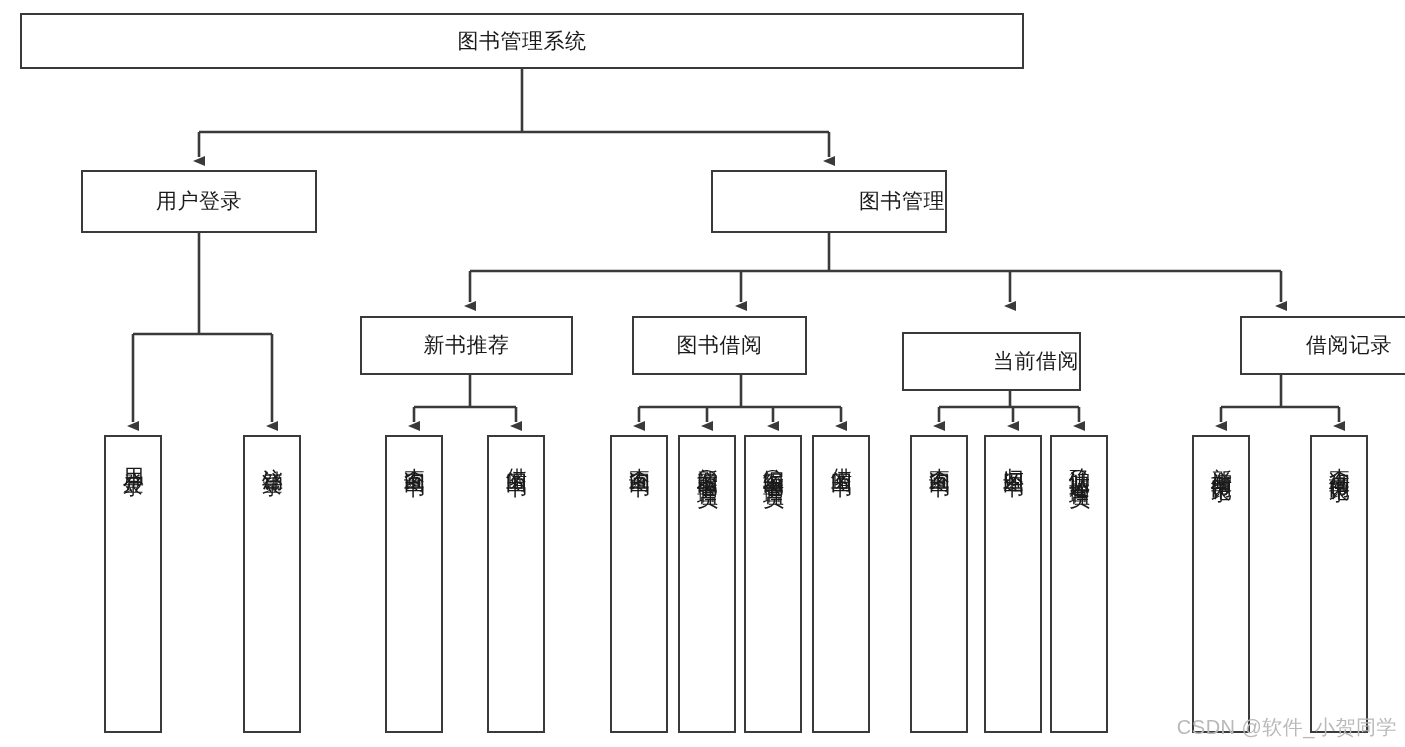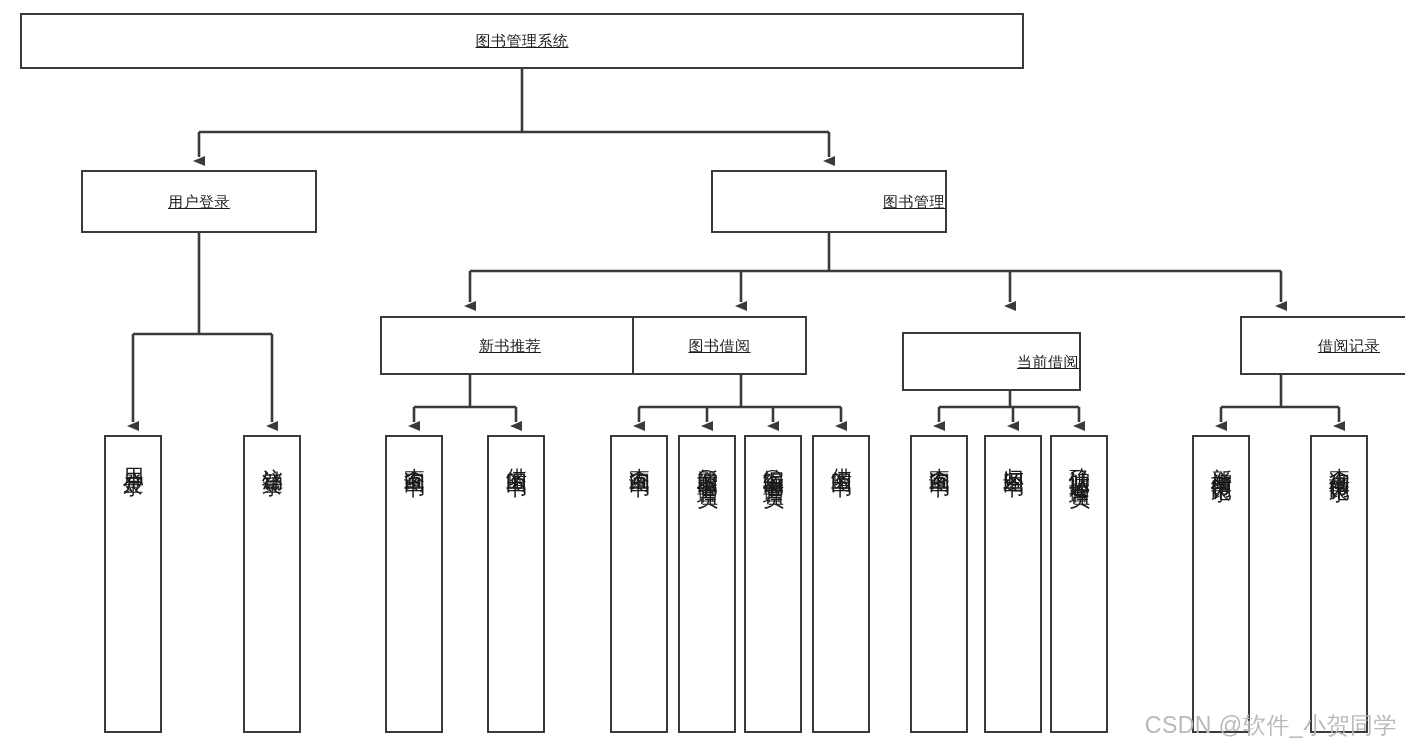--- a/index.html
+++ b/index.html
@@ -34,39 +34,38 @@
     justify-content: center;
     color: #1a1a1a;
   }
   .node-label {
     display: block;
     text-align: center;
     line-height: 1.18;
     white-space: nowrap;
   }
   .node.horizontal .node-label {
-    font-size: 15px;
+    font-size: 21px;
     letter-spacing: 0.5px;
-    text-decoration: underline;
   }
   .node.vertical {
     align-items: flex-start;
     padding-top: 14px;
   }
   .node.vertical .node-label {
     writing-mode: vertical-rl;
     text-orientation: upright;
     font-size: 21px;
     letter-spacing: 3px;
   }
   .watermark {
     position: absolute;
     right: 8px;
     bottom: 6px;
-    font-size: 23px;
+    font-size: 20px;
     color: #b9b9b9;
     white-space: nowrap;
     letter-spacing: 0.5px;
   }
 </style>
 </head>
 <body>
 
 <div id="canvas">
 
@@ -125,21 +124,21 @@
     <span class="node-label">图书管理系统</span>
   </div>
 
   <div class="node horizontal" id="n-l2-0" style="left: 81px; top: 170px; width: 236px; height: 63px;">
     <span class="node-label">用户登录</span>
   </div>
   <div class="node horizontal" id="n-l2-1" style="left: 711px; top: 170px; width: 236px; height: 63px; justify-content: flex-end;">
     <span class="node-label">图书管理</span>
   </div>
 
-  <div class="node horizontal" id="n-l3-0" style="left: 380px; top: 316px; width: 260px; height: 59px;">
+  <div class="node horizontal" id="n-l3-0" style="left: 360px; top: 316px; width: 213px; height: 59px;">
     <span class="node-label">新书推荐</span>
   </div>
   <div class="node horizontal" id="n-l3-1" style="left: 632px; top: 316px; width: 175px; height: 59px;">
     <span class="node-label">图书借阅</span>
   </div>
   <div class="node horizontal" id="n-l3-2" style="left: 902px; top: 332px; width: 179px; height: 59px; justify-content: flex-end;">
     <span class="node-label">当前借阅</span>
   </div>
   <div class="node horizontal" id="n-l3-3" style="left: 1240px; top: 316px; width: 218px; height: 59px;">
     <span class="node-label">借阅记录</span>

